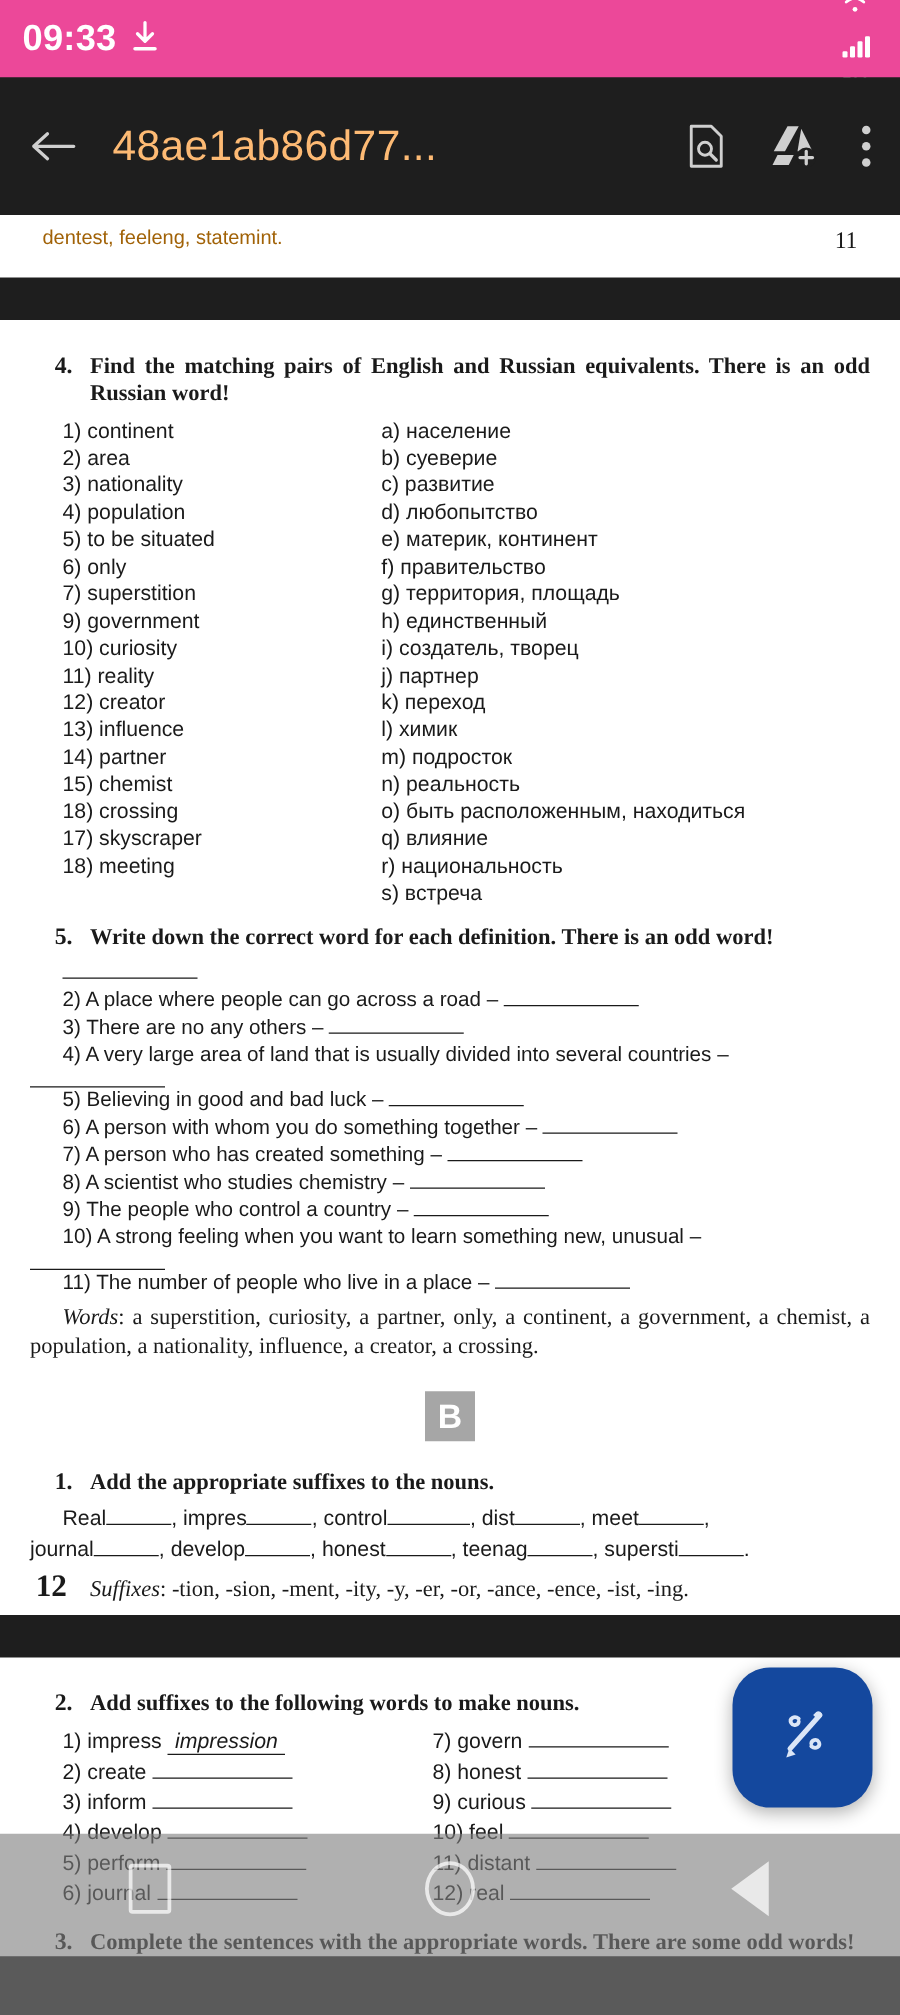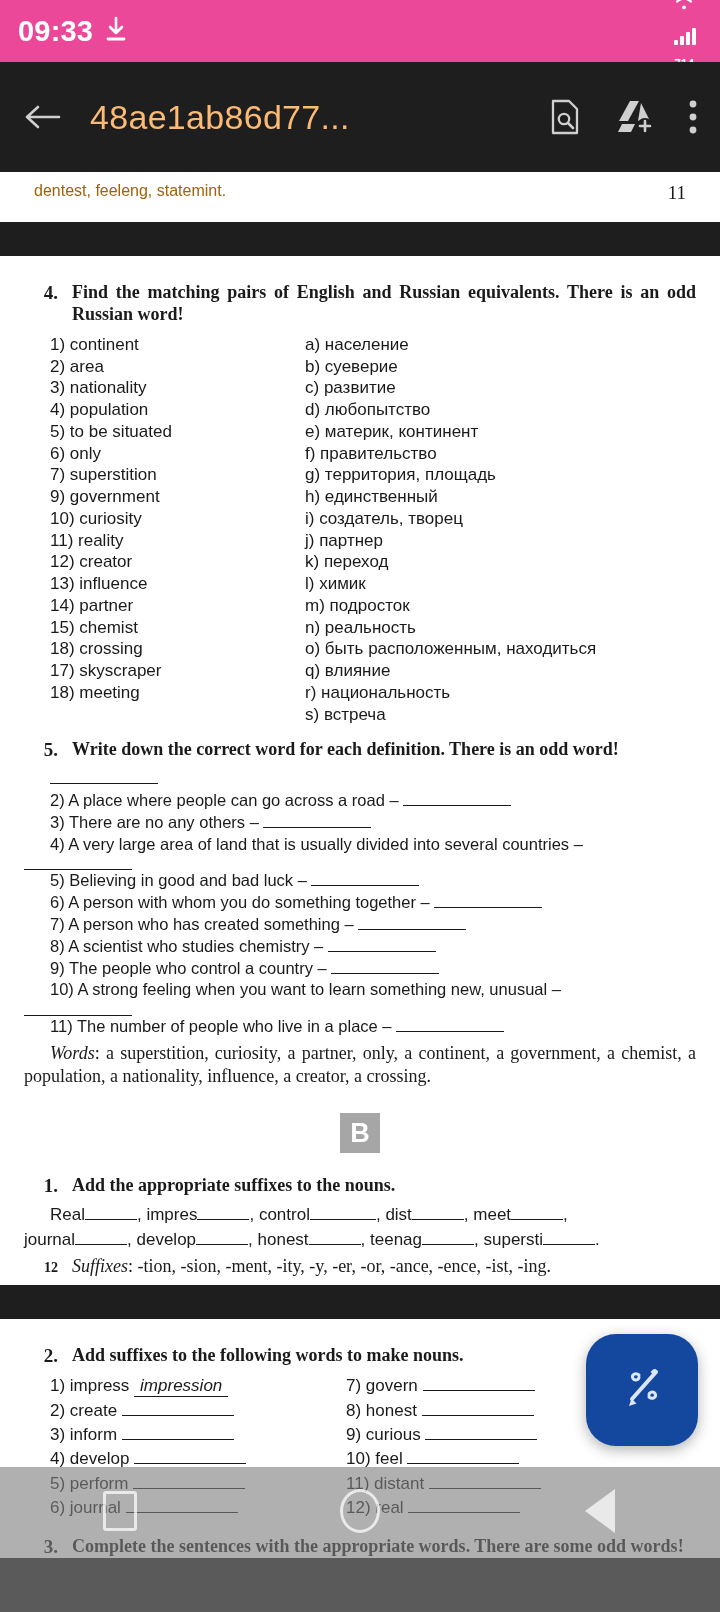--- a/index.html
+++ b/index.html
@@ -102,22 +102,22 @@
 
   .stems {
     padding-left: 26px; font-size: 17px; line-height: 1.45; margin-top: 6px;
   }
   .stems .row2 { padding-left: 0; margin-left: -26px; }
   .u-sm { display: inline-block; width: 52px; border-bottom: 1.6px solid #1a1a1a; height: 13px; }
   .u-md2 { display: inline-block; width: 66px; border-bottom: 1.6px solid #1a1a1a; height: 13px; }
 
   .suffix-line { display: flex; align-items: baseline; margin-top: 4px; }
   .page-num {
-    font-family: "Liberation Serif", serif; font-weight: 700; font-size: 14px;
-    width: 34px; flex: 0 0 34px; text-align: right;
+    font-family: "Liberation Serif", serif; font-weight: 700; font-size: 25px;
+    width: 34px; flex: 0 0 34px; text-align: center;
   }
   .suffixes {
     font-family: "Liberation Serif", serif; font-size: 18px; padding-left: 14px;
   }
   .suffixes i { font-style: italic; }
 
   
   .page13 { padding: 26px 24px 0 24px; position: relative; }
   .cols2 { display: flex; padding-left: 26px; margin-top: 7px; }
   .col { font-size: 17px; line-height: 1.43; }

